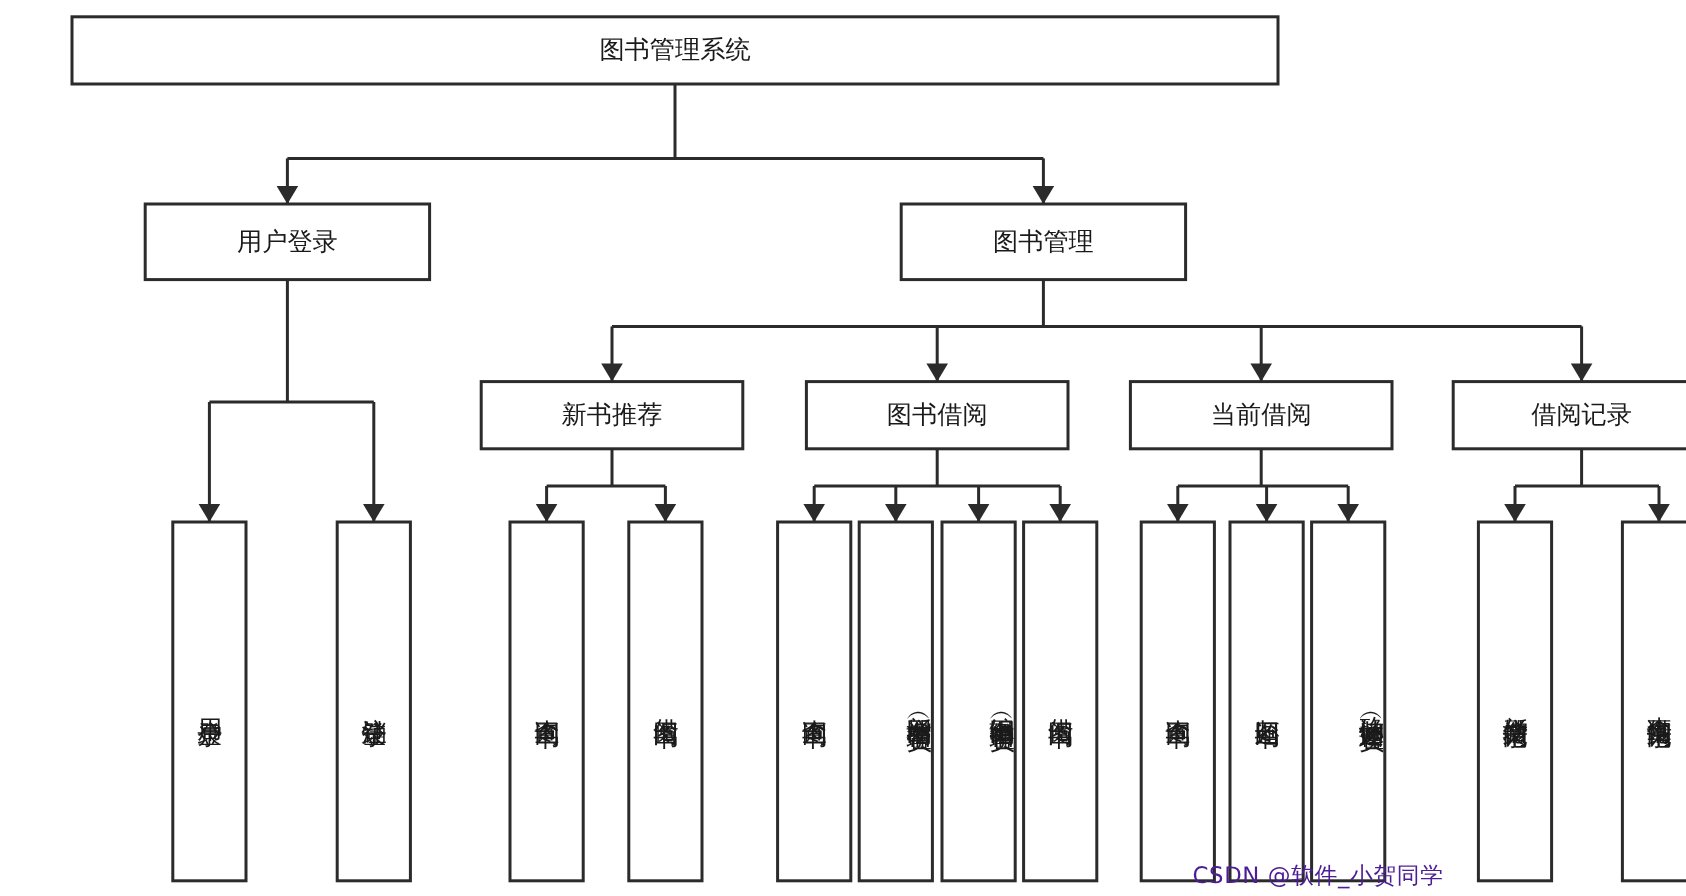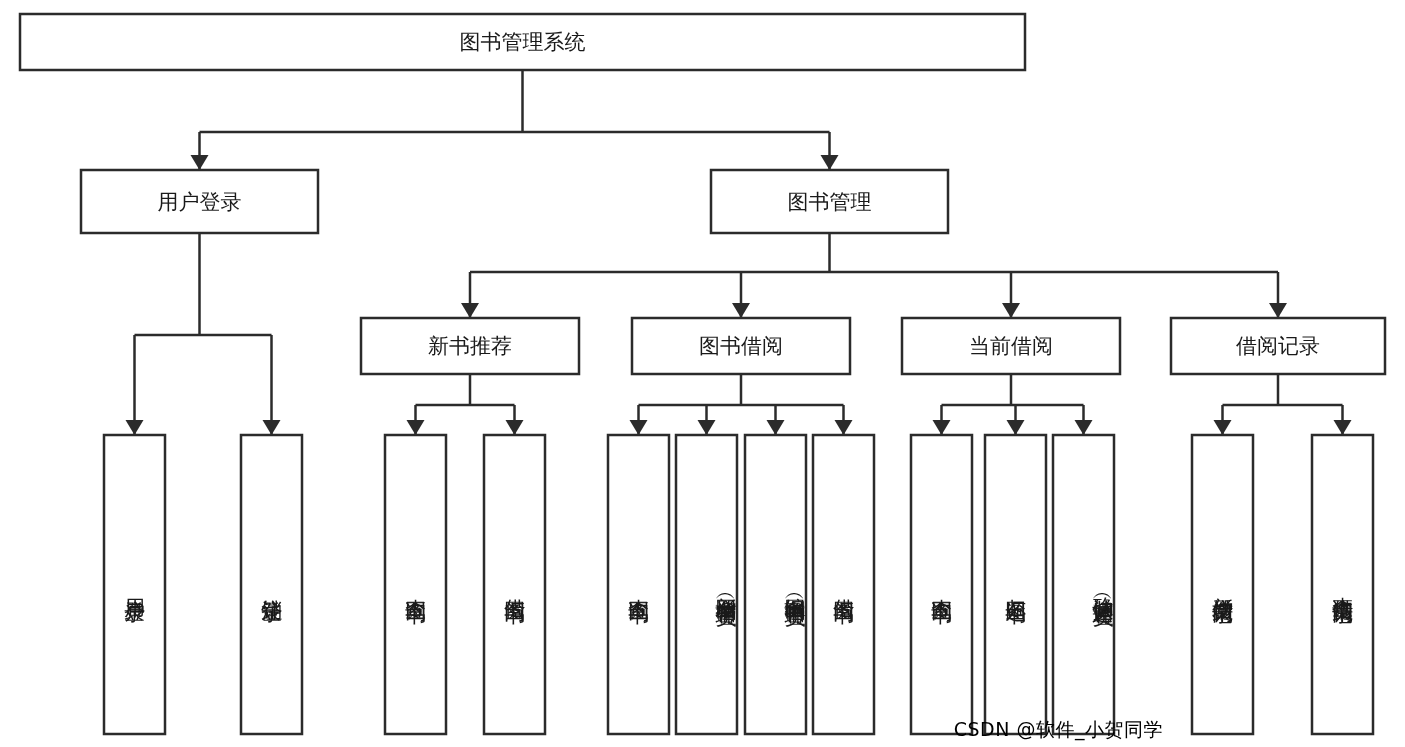--- a/index.html
+++ b/index.html
@@ -11,20 +11,21 @@
     width: 1405px;
     height: 747px;
     font-family: "DejaVu Sans", "Liberation Sans", sans-serif;
     overflow: hidden;
     position: relative;
   }
   #diagram-root {
     position: relative;
     width: 1171px;
     height: 747px;
+    margin-left: 40px;
   }
   svg.diagram-canvas {
     position: absolute;
     top: 0;
     left: 0;
     width: 1405px;
     height: 747px;
     display: block;
   }
   .node-box {
@@ -66,21 +67,21 @@
   }
   .vtext.centered {
     align-items: center;
   }
   .watermark {
     position: absolute;
     right: 8px;
     bottom: 4px;
     font-family: "DejaVu Sans", "Liberation Sans", sans-serif;
     font-size: 19px;
-    color: #000000;
+    color: #4c1d95;
     letter-spacing: 0.5px;
     white-space: nowrap;
   }
 </style>
 </head>
 <body>
 
 <div id="diagram-root">
   <svg class="diagram-canvas" id="diagram-svg" viewBox="0 0 1405 747">
       <g>

